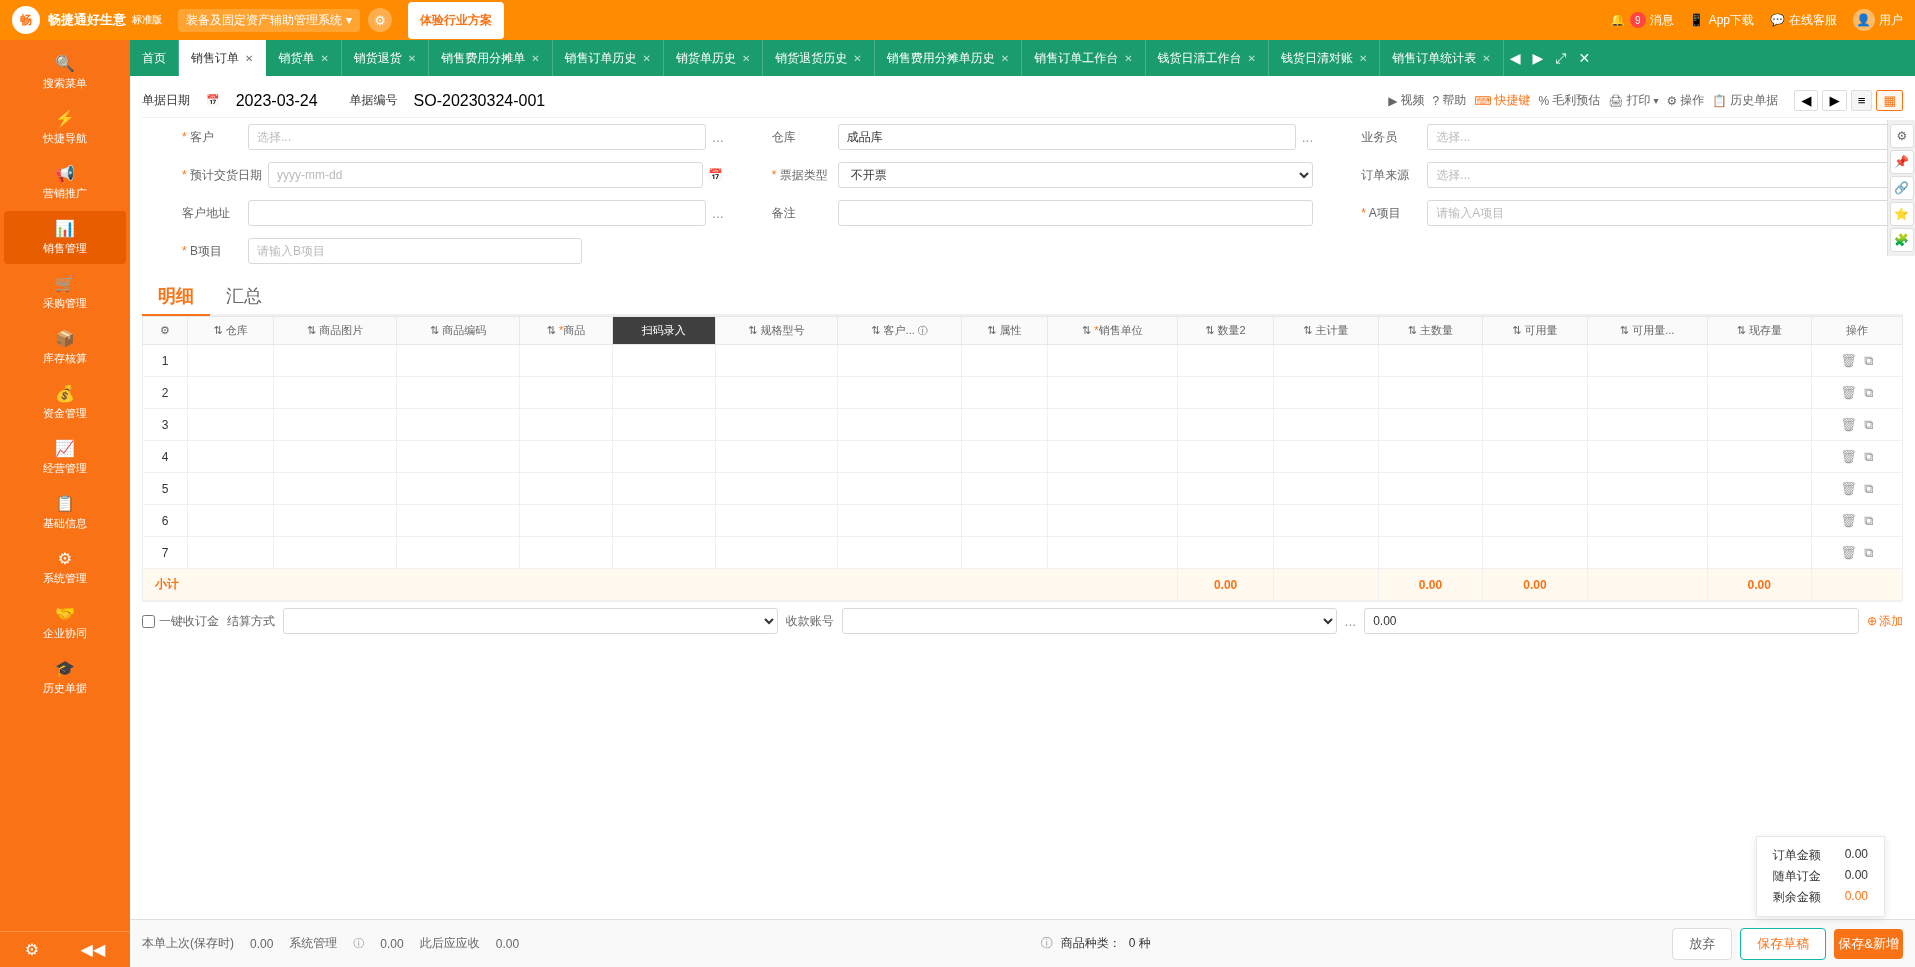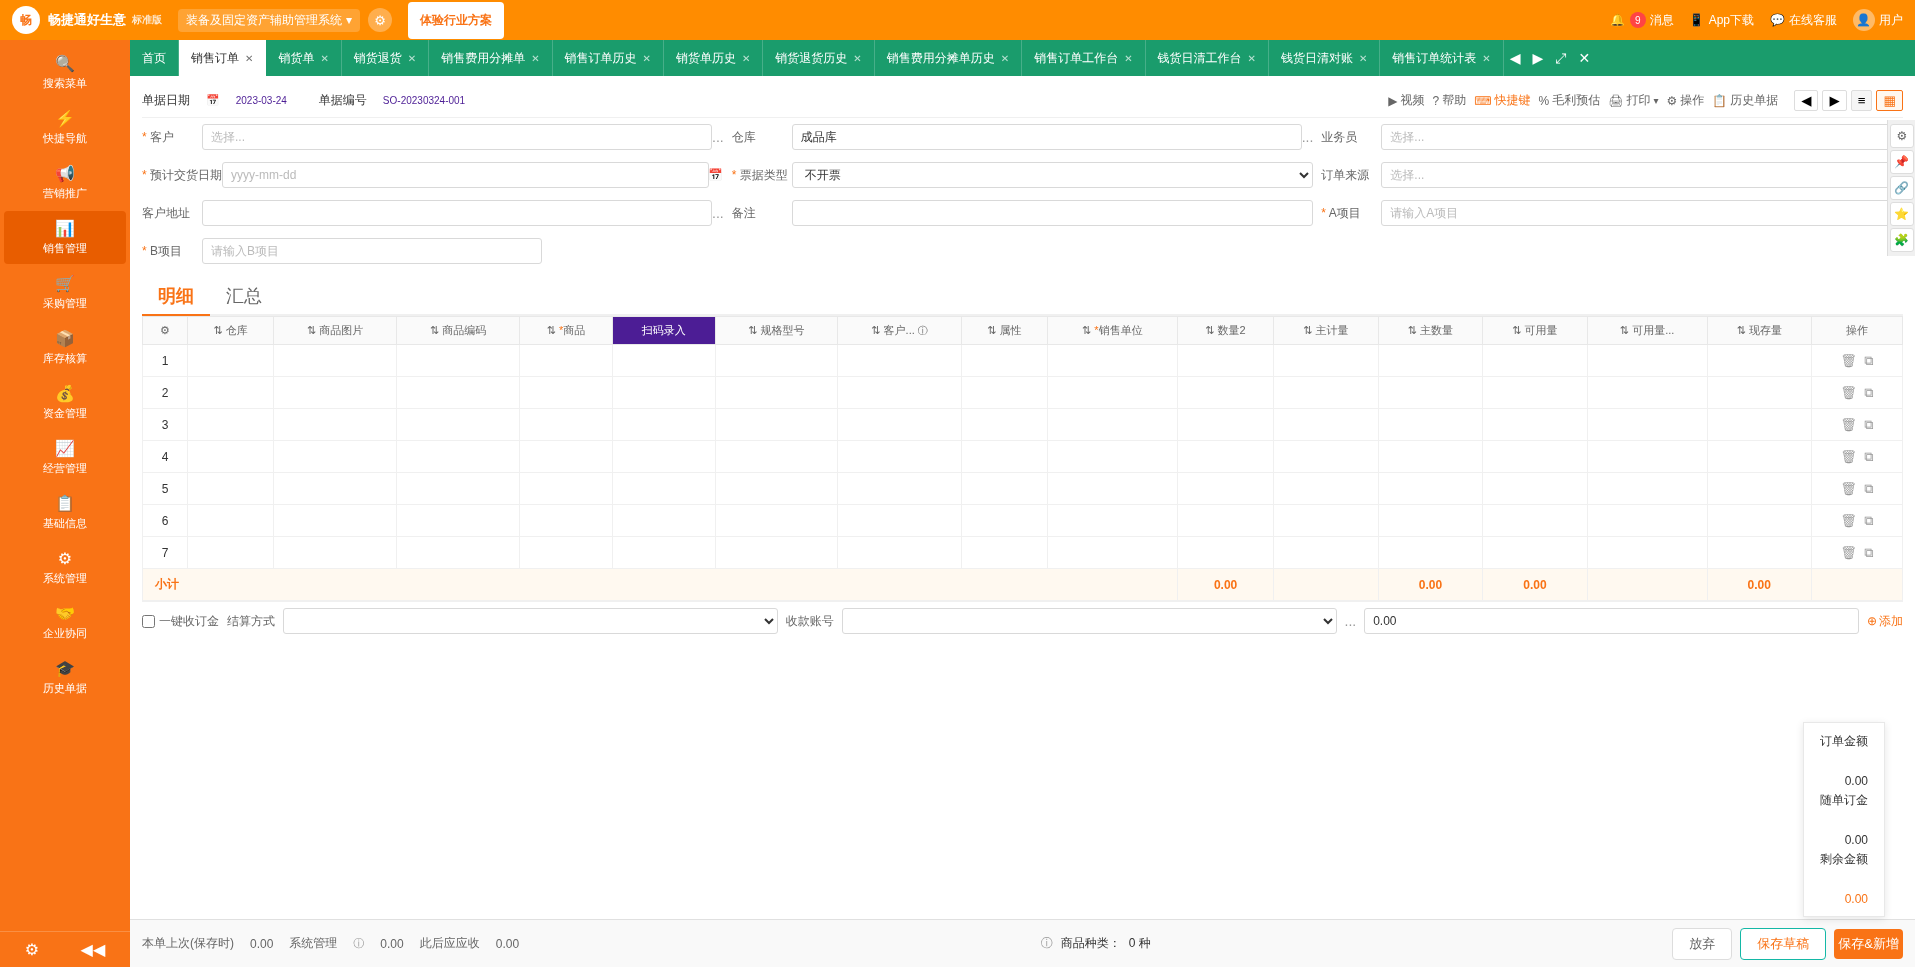--- a/index.html
+++ b/index.html
@@ -34,26 +34,26 @@
     .tab { padding: 0 12px; height: 36px; display: flex; align-items: center; color: #fff; cursor: pointer; font-size: 12px; white-space: nowrap; border-right: 1px solid rgba(255,255,255,0.2); gap: 4px; flex-shrink: 0; }
     .tab.active { background: #fff; color: #333; }
     .tab-close { font-size: 10px; opacity: 0.7; margin-left: 2px; }
     .tab-nav-btn { color: #fff; background: none; border: none; cursor: pointer; padding: 0 6px; font-size: 14px; height: 36px; }
 
     
     .form-header { display: flex; align-items: center; gap: 16px; padding: 6px 0; border-bottom: 1px solid #f0f0f0; }
     .form-header-actions { margin-left: auto; display: flex; align-items: center; gap: 8px; font-size: 12px; color: #666; }
     .form-header-action { display: flex; align-items: center; gap: 3px; cursor: pointer; }
     .form-label { color: #333; font-size: 12px; }
-    .form-value { color: #4c1d95; font-size: 10px; font-weight: normal; }
+    .form-value { color: #000000; font-size: 16px; font-weight: normal; }
     .required { color: #f97316; }
 
     
     .form-row { display: flex; align-items: center; padding: 6px 0; gap: 8px; }
-    .form-field { display: flex; align-items: center; flex: 1; }
+    .form-field { display: flex; align-items: center; gap: 6px; flex: 1; margin-left: 40px; }
     .form-field-label { color: #666; font-size: 12px; white-space: nowrap; min-width: 60px; }
     .form-input { border: 1px solid #d9d9d9; border-radius: 3px; padding: 3px 8px; font-size: 12px; color: #333; background: #fff; height: 26px; flex: 1; outline: none; }
     .form-input::placeholder { color: #bbb; }
     .form-select { border: 1px solid #d9d9d9; border-radius: 3px; padding: 3px 8px; font-size: 12px; color: #333; background: #fff; height: 26px; flex: 1; outline: none; cursor: pointer; }
     .ellipsis-btn { color: #999; cursor: pointer; font-size: 14px; }
 
     
     .detail-tabs { display: flex; gap: 0; margin: 8px 0 0 0; border-bottom: 2px solid #f0f0f0; }
     .detail-tab { padding: 6px 16px; cursor: pointer; font-size: 18px; color: #666; border-bottom: 2px solid transparent; margin-bottom: -2px; }
     .detail-tab.active { color: #f97316; border-bottom: 2px solid #f97316; font-weight: bold; }
@@ -74,21 +74,21 @@
     .table-scroll { overflow-x: auto; }
     .table-scroll::-webkit-scrollbar { height: 6px; }
     .table-scroll::-webkit-scrollbar-thumb { background: #ccc; border-radius: 3px; }
 
     
     .right-panel { position: fixed; right: 0; top: 120px; width: 28px; background: #f0f0f0; border-left: 1px solid #ddd; display: flex; flex-direction: column; gap: 2px; padding: 4px 2px; z-index: 100; }
     .right-panel-btn { width: 24px; height: 24px; background: #fff; border: 1px solid #ddd; border-radius: 3px; display: flex; align-items: center; justify-content: center; cursor: pointer; font-size: 12px; color: #666; }
 
     
     .order-summary { position: fixed; right: 30px; bottom: 50px; background: #fff; border: 1px solid #e8e8e8; padding: 8px 16px; font-size: 12px; text-align: right; box-shadow: 0 2px 8px rgba(0,0,0,0.1); }
-    .order-summary-row { display: flex; justify-content: space-between; gap: 24px; padding: 2px 0; flex-direction: column; }
+    .order-summary-row { display: flex; justify-content: space-between; gap: 24px; padding: 2px 0; }
 
     
     .bottom-action-bar { height: 48px; background: #f9f9f9; border-top: 1px solid #e0e0e0; display: flex; align-items: center; padding: 0 12px; gap: 16px; flex-shrink: 0; }
     .bottom-info { display: flex; align-items: center; gap: 16px; font-size: 12px; color: #666; }
     .bottom-actions { margin-left: auto; display: flex; align-items: center; gap: 8px; }
     .btn-discard { border: 1px solid #ddd; background: #fff; color: #666; padding: 6px 16px; border-radius: 4px; cursor: pointer; font-size: 13px; }
     .btn-save-draft { border: 1px solid #14b8a6; background: #fff; color: #f97316; padding: 6px 16px; border-radius: 4px; cursor: pointer; font-size: 13px; }
     .btn-save-new { background: #f97316; color: #fff; border: none; padding: 6px 4px; border-radius: 4px; cursor: pointer; font-size: 13px; }
 
     
@@ -367,21 +367,21 @@
 
         <div class="table-scroll">
           <table class="data-table">
             <thead>
               <tr>
                 <th>⚙</th>
                 <th><span>⇅</span> 仓库</th>
                 <th><span>⇅</span> 商品图片</th>
                 <th><span>⇅</span> 商品编码</th>
                 <th><span>⇅</span> <span class="col-required">*</span>商品</th>
-                <th style="background:#4c1d95;color:#fff">扫码录入</th>
+                <th style="background:#404040;color:#fff">扫码录入</th>
                 <th><span>⇅</span> 规格型号</th>
                 <th><span>⇅</span> 客户... <span style="font-size:10px">ⓘ</span></th>
                 <th><span>⇅</span> 属性</th>
                 <th><span>⇅</span> <span class="col-required">*</span>销售单位</th>
                 <th><span>⇅</span> 数量2</th>
                 <th><span>⇅</span> 主计量</th>
                 <th><span>⇅</span> 主数量</th>
                 <th><span>⇅</span> 可用量</th>
                 <th><span>⇅</span> 可用量...</th>
                 <th><span>⇅</span> 现存量</th>

